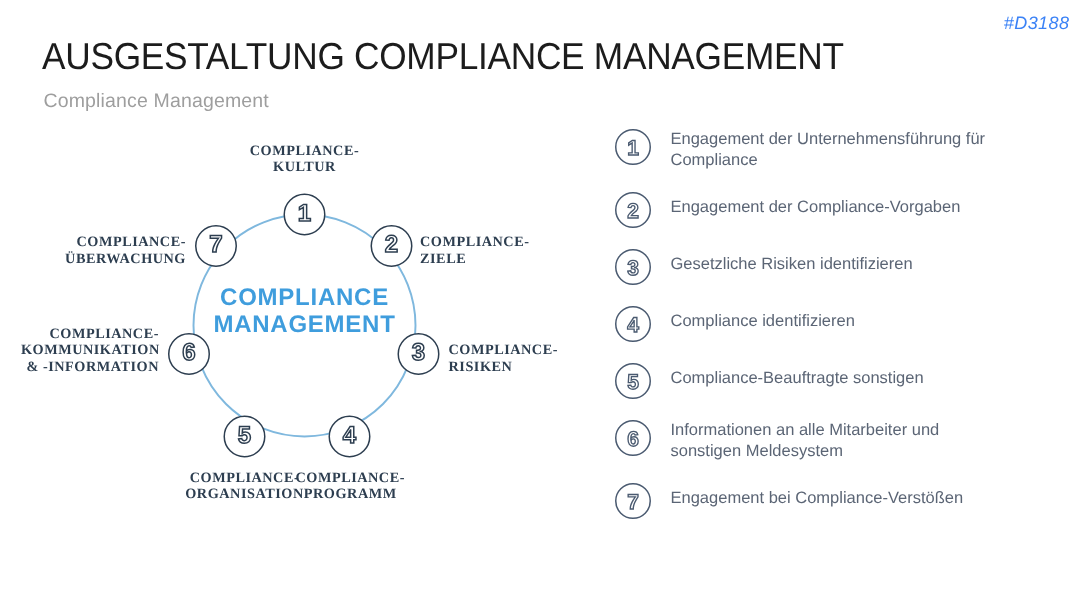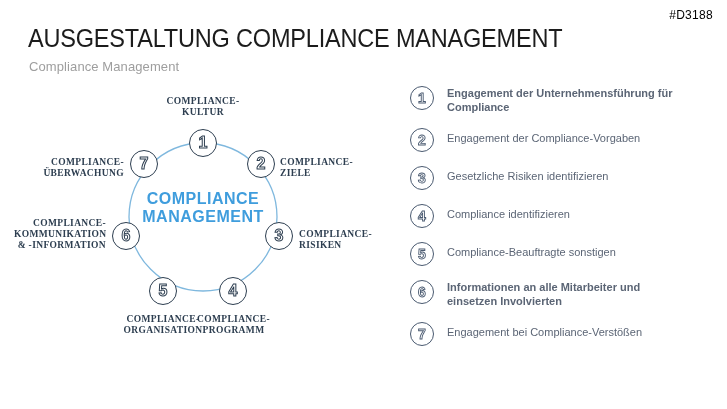--- a/index.html
+++ b/index.html
@@ -15,23 +15,24 @@
     font-family: "Liberation Sans", sans-serif;
     -webkit-font-smoothing: antialiased;
   }
 
   
   #slide-code {
     position: absolute;
     top: 8px;
     right: 14px;
     font-size: 12px;
-    color: #000000;
+    color: #3b82f6;
     letter-spacing: 0.3px;
     font-family: "Liberation Sans", sans-serif;
+    font-style: italic;
   }
   #page-title {
     position: absolute;
     left: 28px;
     top: 24px;
     font-size: 25px;
     line-height: 29px;
     letter-spacing: -0.2px;
     color: #1c1c1c;
     font-weight: 400;
@@ -157,21 +158,21 @@
   }
   .legend-text {
     font-family: "Liberation Sans", sans-serif;
     font-size: 11px;
     line-height: 14px;
     color: #5b6575;
     padding-top: 3px;
     max-width: 252px;
     white-space: pre-line;
   }
-  .legend-item.two-line .legend-text { padding-top: 0px; font-weight: bold; }
+  .legend-item.two-line .legend-text { padding-top: 0px; }
 </style>
 </head>
 <body>
 
 <div id="slide-code">#D3188</div>
 <div id="page-title">AUSGESTALTUNG COMPLIANCE MANAGEMENT</div>
 <div id="page-subtitle">Compliance Management</div>
 
 <div id="diagram">
 
@@ -263,21 +264,21 @@
       <span>5</span>
     </div>
     <div class="legend-text">Compliance-Beauftragte sonstigen</div>
   </div>
 
   <div class="legend-item two-line">
     <div class="legend-badge">
       <span>6</span>
     </div>
     <div class="legend-text">Informationen an alle Mitarbeiter und
-einsetzen Involvierten</div>
+sonstigen Meldesystem</div>
   </div>
 
   <div class="legend-item">
     <div class="legend-badge">
       <span>7</span>
     </div>
     <div class="legend-text">Engagement bei Compliance-Verstößen</div>
   </div>
 </div>
 

